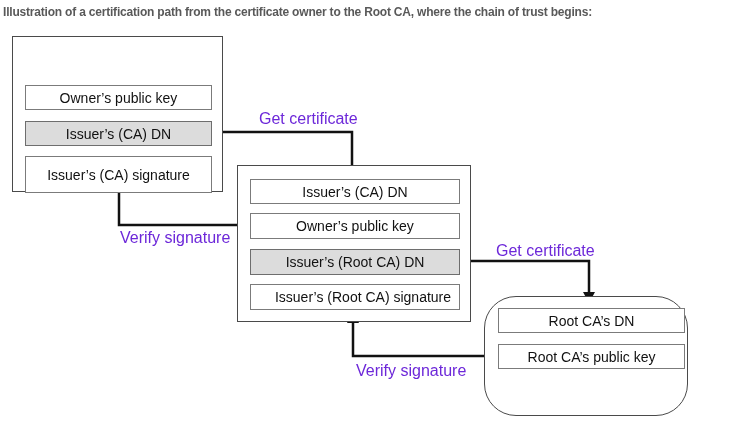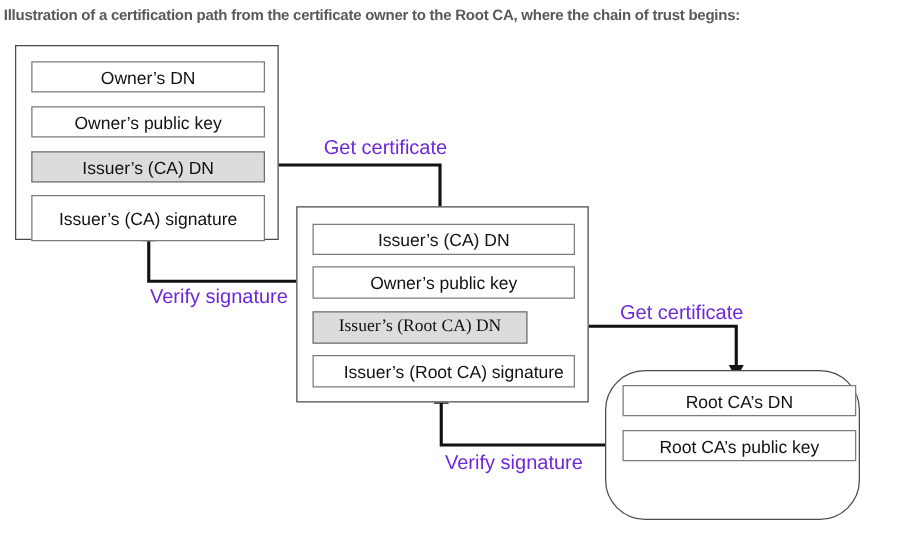--- a/index.html
+++ b/index.html
@@ -77,42 +77,39 @@
     <polygon points="113,193 125,193 119,181" fill="#111111"></polygon>
 
     <polyline points="459,261 589,261 589,293" fill="none" stroke="#111111" stroke-width="2.5"></polyline>
     <polygon points="583,292 595,292 589,303" fill="#111111"></polygon>
 
     <polyline points="497,356 353,356 353,322" fill="none" stroke="#111111" stroke-width="2.5"></polyline>
     <polygon points="347,323 359,323 353,311" fill="#111111"></polygon>
   </svg>
 
   <div class="cert-box" style="left:12px; top:36px; width:211px; height:156px;">
-    <div class="cert-row" style="left:12px; top:12px; width:187px; height:25px;">
-      <span>Owner’s DN</span>
-    </div>
     <div class="cert-row" style="left:12px; top:48px; width:187px; height:25px;">
       <span>Owner’s public key</span>
     </div>
     <div class="cert-row shaded" style="left:12px; top:84px; width:187px; height:25px;">
       <span>Issuer’s (CA) DN</span>
     </div>
     <div class="cert-row" style="left:12px; top:119px; width:187px; height:37px;">
       <span>Issuer’s (CA) signature</span>
     </div>
   </div>
 
   <div class="cert-box" style="left:237px; top:165px; width:234px; height:157px;">
     <div class="cert-row" style="left:12px; top:13px; width:210px; height:25px;">
       <span>Issuer’s (CA) DN</span>
     </div>
     <div class="cert-row" style="left:12px; top:47px; width:210px; height:26px;">
       <span>Owner’s public key</span>
     </div>
-    <div class="cert-row shaded" style="left:12px; top:83px; width:172px; height:26px;font-family:Liberation Serif, serif;">
+    <div class="cert-row shaded" style="left:12px; top:83px; width:210px; height:26px;">
       <span>Issuer’s (Root CA) DN</span>
     </div>
     <div class="cert-row" style="left:12px; top:118px; width:210px; height:26px;padding-left:16px;">
       <span>Issuer’s (Root CA) signature</span>
     </div>
   </div>
 
   <div class="cert-box" style="left:484px; top:296px; width:204px; height:120px;border-radius:32px;">
     <div class="cert-row" style="left:13px; top:11px; width:187px; height:25px;">
       <span>Root CA’s DN</span>

